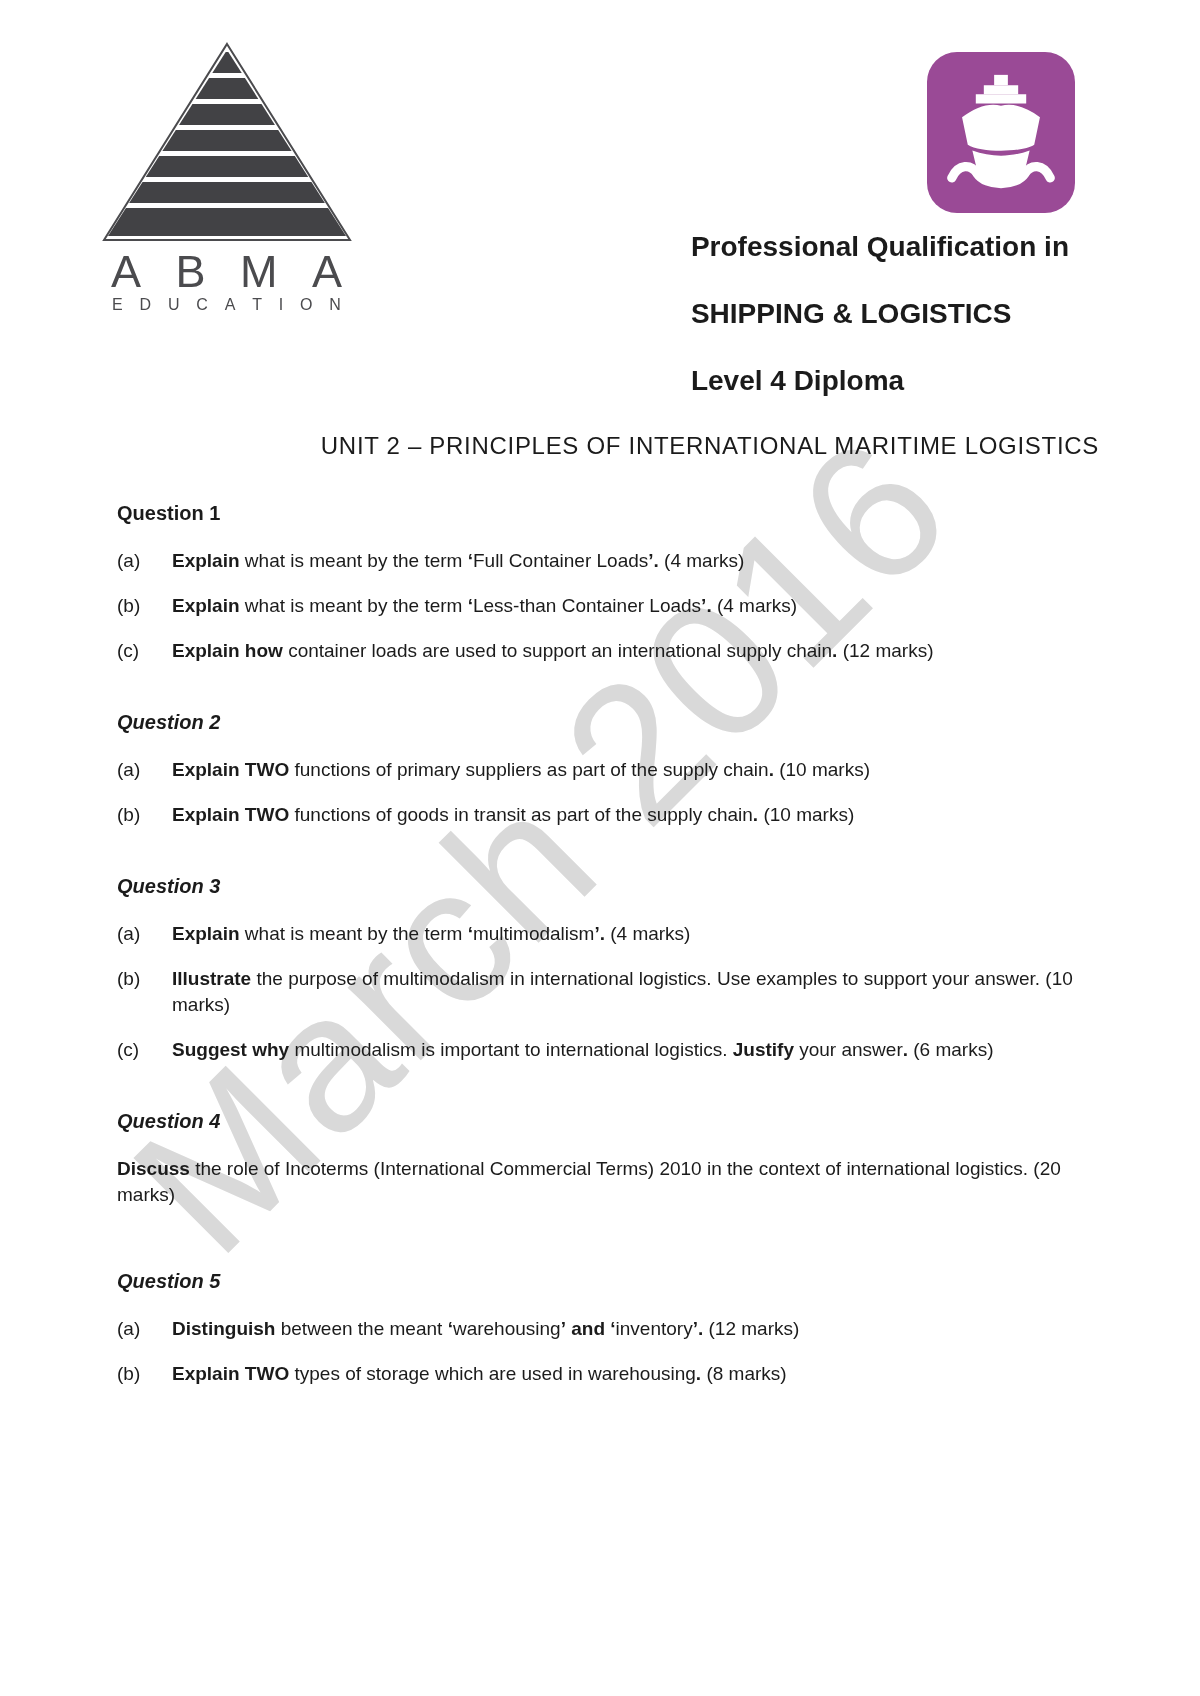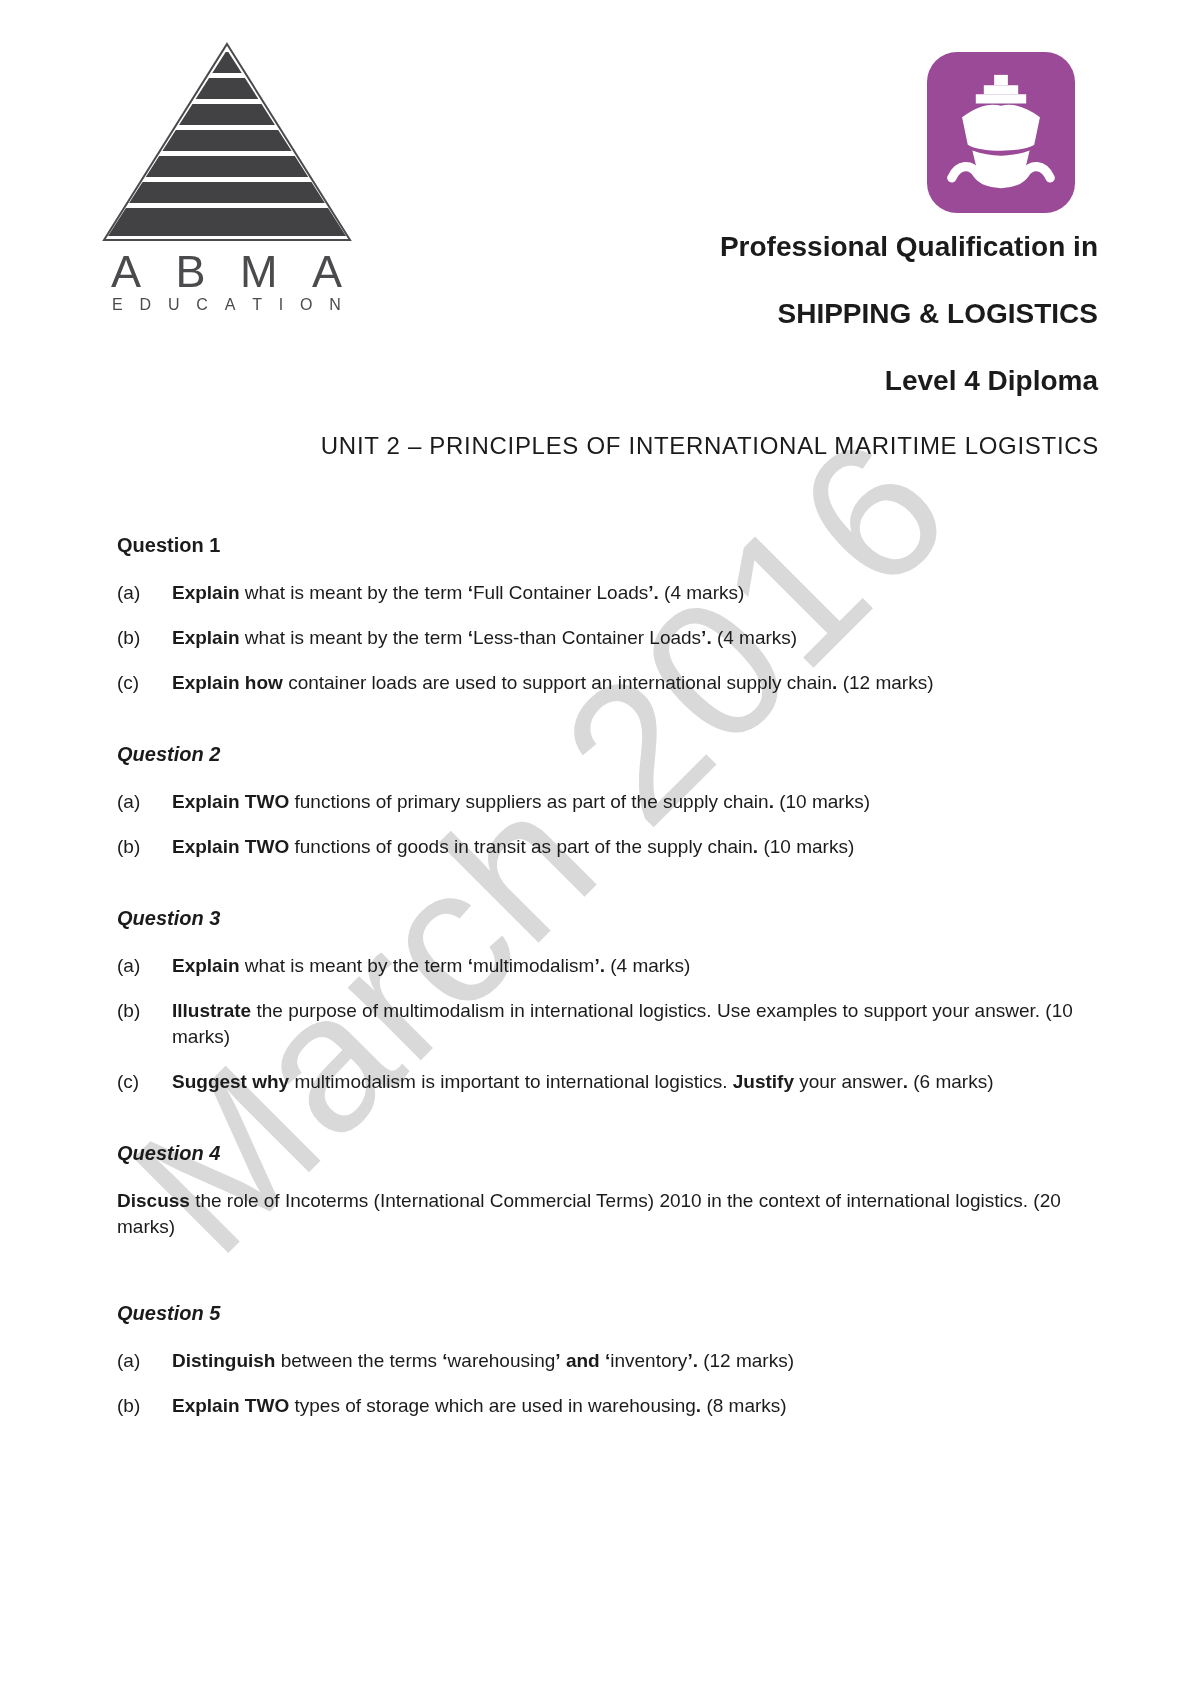--- a/index.html
+++ b/index.html
@@ -22,30 +22,30 @@
   .brand-letters{padding:0 10px;margin-top:7px;font-size:45px;line-height:1;font-weight:400;}
   .edu-letters{padding:0 11px;margin-top:3px;font-size:16px;line-height:1;}
   
   .ship-badge{
     position:absolute;left:927px;top:52px;width:148px;height:161px;z-index:1;
     background:var(--badge-purple,#9a4a96);border-radius:30px;
     display:flex;align-items:center;justify-content:center;
   }
   .ship-badge svg{width:118px;height:126px;}
   
-  .brand-block{position:absolute;top:230px;right:102px;text-align:right;z-index:1;}
+  .brand-block{position:absolute;top:230px;right:131px;z-index:1;}
   .h-line1,.h-line2{font-size:28px;font-weight:bold;line-height:1.2;}
   .h-line2{margin-top:33px;}
   .h-line3{font-size:28px;font-weight:bold;line-height:1.2;margin-top:34px;}
   .unit-line{
     position:absolute;top:432px;left:0;right:101px;z-index:1;
     text-align:right;font-size:24px;letter-spacing:0.7px;white-space:nowrap;
   }
   
-  .questions{position:absolute;left:117px;top:532px;width:985px;z-index:1;font-size:19px;line-height:26px;}
+  .questions{position:absolute;left:117px;top:500px;width:985px;z-index:1;font-size:19px;line-height:26px;}
   .q-title{font-size:20px;line-height:26px;font-weight:bold;margin:0;}
   .question:not(:first-child) .q-title{margin-top:45px;font-style:italic;}
   .question:nth-child(5) .q-title{margin-top:60px;}
   .q-item{display:flex;margin-top:19px;}
   .q-item.first{margin-top:22px;}
   .q-label{flex:0 0 55px;}
   .q-text{flex:1;}
   .q-para{margin-top:22px;}
   .b{font-weight:bold;}
 </style>
@@ -161,21 +161,21 @@
         </div>
       </section>
       <section class="question">
         <h3 class="q-title">Question 4</h3>
         <div class="q-para"><span class="b">Discuss</span><span> the role of Incoterms (International Commercial Terms) 2010 in the context of international logistics. (20 marks)</span></div>
       </section>
       <section class="question">
         <h3 class="q-title">Question 5</h3>
         <div class="q-item first">
           <span class="q-label">(a)</span>
-          <span class="q-text"><span class="b">Distinguish</span><span> between the terms </span><span class="b">‘</span><span>warehousing</span><span class="b">’</span><span> </span><span class="b">and</span><span> </span><span class="b">‘</span><span>inventory</span><span class="b">’.</span><span> (12 marks)</span></span>
+          <span class="q-text"><span class="b">Distinguish</span><span> between the meant </span><span class="b">‘</span><span>warehousing</span><span class="b">’</span><span> </span><span class="b">and</span><span> </span><span class="b">‘</span><span>inventory</span><span class="b">’.</span><span> (12 marks)</span></span>
         </div>
         <div class="q-item">
           <span class="q-label">(b)</span>
           <span class="q-text"><span class="b">Explain TWO</span><span> types of storage which are used in warehousing</span><span class="b">.</span><span> (8 marks)</span></span>
         </div>
       </section>
     </div>
 
 </div>
 

